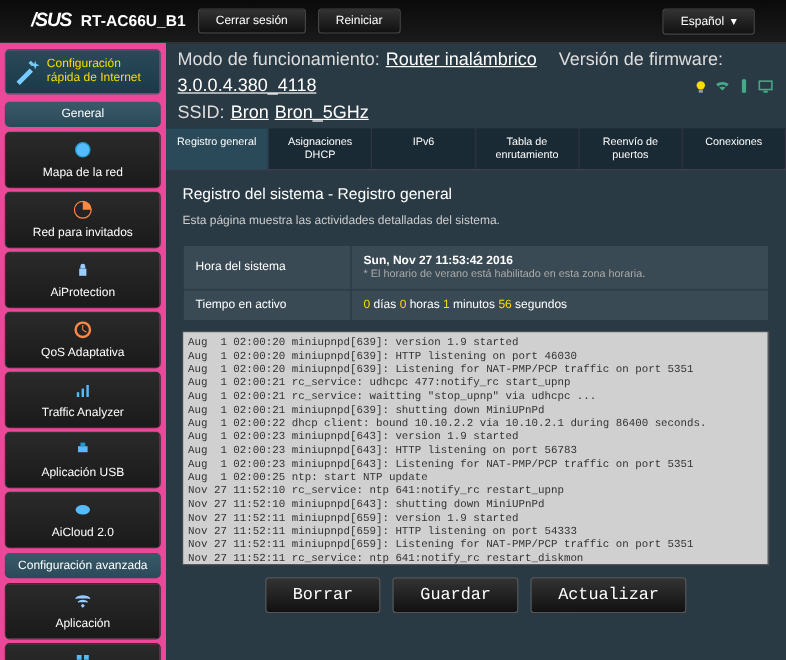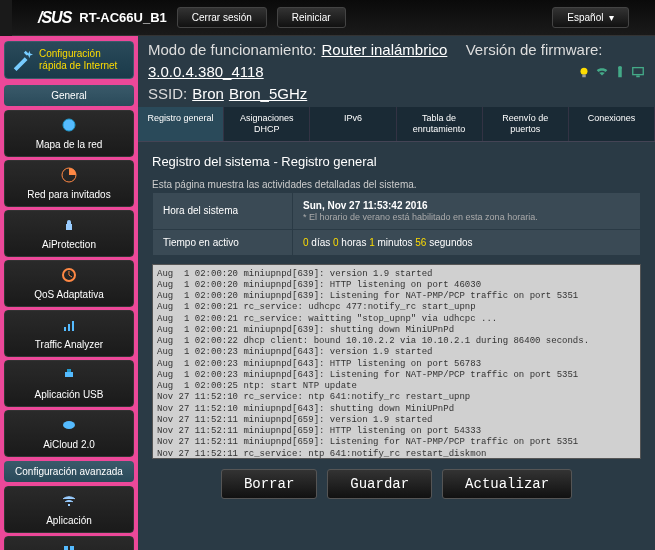--- a/index.html
+++ b/index.html
@@ -1,17 +1,17 @@
 <!DOCTYPE html>
 <html><head>
 <meta charset="utf-8">
 <style>
 * { margin: 0; padding: 0; box-sizing: border-box; font-family: Arial, sans-serif; }
 body { background: #1a1a1a; color: #fff; width: 655px; height: 550px; overflow: hidden; font-size: 11px; }
-.header { background: linear-gradient(#0a0a0a, #1a1a1a); height: 36px; display: flex; align-items: center; padding: 0 26px; border-bottom: 1px solid #333; margin-left: 12px; }
+.header { background: linear-gradient(#0a0a0a, #1a1a1a); height: 36px; display: flex; align-items: center; padding: 0 26px; border-bottom: 1px solid #333; }
 .logo { font-weight: bold; font-size: 16px; letter-spacing: -1px; font-style: italic; }
 .model { font-size: 13px; margin-left: 8px; font-weight: bold; }
 .hbtn { background: linear-gradient(#333,#111); border: 1px solid #444; color: #fff; padding: 4px 14px; font-size: 10px; cursor: pointer; border-radius: 3px; margin-left: 10px; }
 .hbtn.right { margin-left: auto; }
 .container { display: flex; height: calc(100% - 36px); }
 .sidebar { width: 138px; background: #ec4899; padding: 5px 4px; overflow-y: auto; }
 .qis { background: linear-gradient(#2a4a5a,#1a3a4a); border: 1px solid #3a5a6a; border-radius: 4px; padding: 6px; display: flex; align-items: center; gap: 6px; color: #fedc00; font-size: 10px; line-height: 1.2; margin-bottom: 6px; }
 .qis-icon { width: 22px; height: 22px; flex-shrink: 0; }
 .section-hdr { background: linear-gradient(#3a5a6a,#2a4a5a); border-radius: 4px; padding: 5px 8px; font-size: 10px; margin: 4px 0; text-align: center; }
 .nav-item { background: linear-gradient(#2a2a2a,#1a1a1a); border: 1px solid #333; border-radius: 4px; padding: 6px 6px; display: flex; align-items: center; gap: 6px; font-size: 10px; margin-bottom: 3px; cursor: pointer; flex-direction: column; }
@@ -19,21 +19,21 @@
 .main { flex: 1; background: #2a3a45; overflow-y: auto; }
 .info-bar { padding: 5px 10px; font-size: 15px; color: #ddd; display: flex; align-items: center; gap: 5px; flex-wrap: wrap; }
 .info-bar a { color: #fff; text-decoration: underline; }
 .status-icons { margin-left: auto; display: flex; gap: 4px; align-items: center; }
 .sicon { width: 14px; height: 14px; }
 .tabs { display: flex; background: #1a2a35; border-bottom: 1px solid #445; }
 .tab { flex: 1; padding: 6px 4px; text-align: center; font-size: 9px; cursor: pointer; border-right: 1px solid #334; line-height: 1.2; }
 .tab.active { background: #2a4a5a; }
 .content { padding: 12px 14px; }
 .page-title { font-size: 13px; color: #fff; margin-bottom: 10px; }
-.page-desc { font-size: 10px; color: #ccc; margin-bottom: 2px; }
+.page-desc { font-size: 10px; color: #ccc; margin-bottom: 14px; }
 .info-table { width: 100%; border-collapse: collapse; margin-bottom: 8px; }
 .info-table td { background: #3a4a55; padding: 7px 10px; font-size: 10px; border: 1px solid #2a3a45; }
 .info-table td:first-child { width: 140px; }
 .yellow { color: #fedc00; }
 .note { color: #aaa; font-size: 9px; }
 .log-box { background: #d0d0d0; color: #333; font-family: 'Courier New', monospace; font-size: 9px; padding: 4px; height: 195px; overflow: auto; white-space: pre; line-height: 1.25; border: 1px solid #555; }
 .btn-row { display: flex; justify-content: center; gap: 10px; margin-top: 10px; }
 .abtn { background: linear-gradient(#333,#111); border: 1px solid #555; color: #fff; padding: 6px 22px; font-size: 14px; cursor: pointer; border-radius: 3px; font-family: Liberation Mono, monospace; }
 ::-webkit-scrollbar { width: 12px; height: 12px; }
 ::-webkit-scrollbar-track { background: #ddd; }

